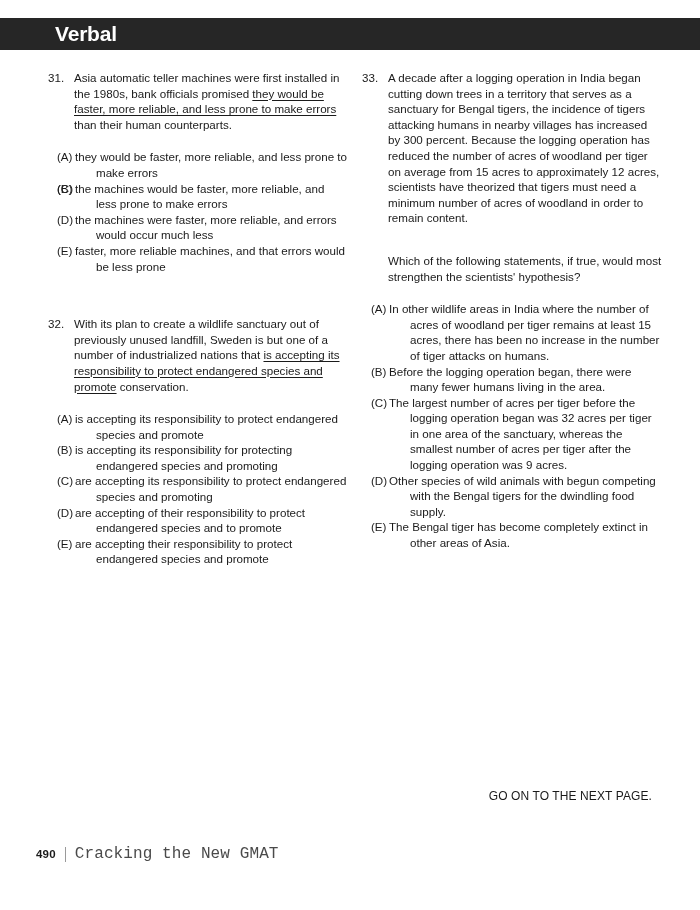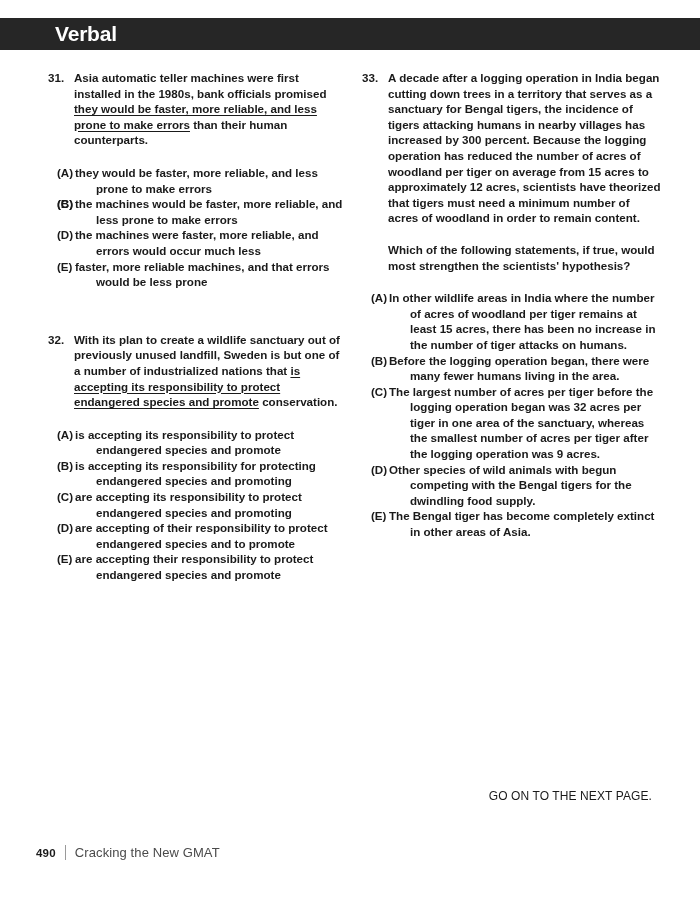--- a/index.html
+++ b/index.html
@@ -40,21 +40,20 @@
   .page-body {
     position: absolute;
     left: 0;
     top: 70px;
     width: 700px;
   }
   .column {
     position: absolute;
     top: 0;
     width: 300px;
-    font-weight: bold;
   }
   .column-left  { left: 48px; }
   .column-right { left: 362px; }
 
   
   .question-block { margin-bottom: 4px; }
 
   .stem {
     position: relative;
     padding-left: 26px;
@@ -71,21 +70,21 @@
     font-size: 11.6px;
     line-height: 15.6px;
   }
   .stem-text { display: block; }
   .u { text-decoration: underline; text-underline-offset: 1.5px; }
 
   .sub-question {
     padding-left: 26px;
     font-size: 11.6px;
     line-height: 15.6px;
-    margin-top: 16px;
+    margin-top: 27px;
   }
 
   .choices {
     margin-top: 17px;
     list-style: none;
     padding: 0;
   }
   .choice {
     position: relative;
     padding-left: 48px;
@@ -131,23 +130,23 @@
     color: #1a1a1a;
     letter-spacing: 0.2px;
     text-align: right;
   }
   .footer-rule {
     width: 1px;
     height: 15px;
     background: #9a9a9a;
   }
   .book-title {
-    font-size: 13px;
+    font-size: 16px;
     color: #4a4a4a;
-    font-family: Liberation Sans, sans-serif;
+    font-family: Liberation Mono, monospace;
     letter-spacing: 0.1px;
   }
 </style>
 </head>
 <body>
 
 <div class="header-bar"></div>
 <div class="header-title">Verbal</div>
 
 <div class="page-body">

